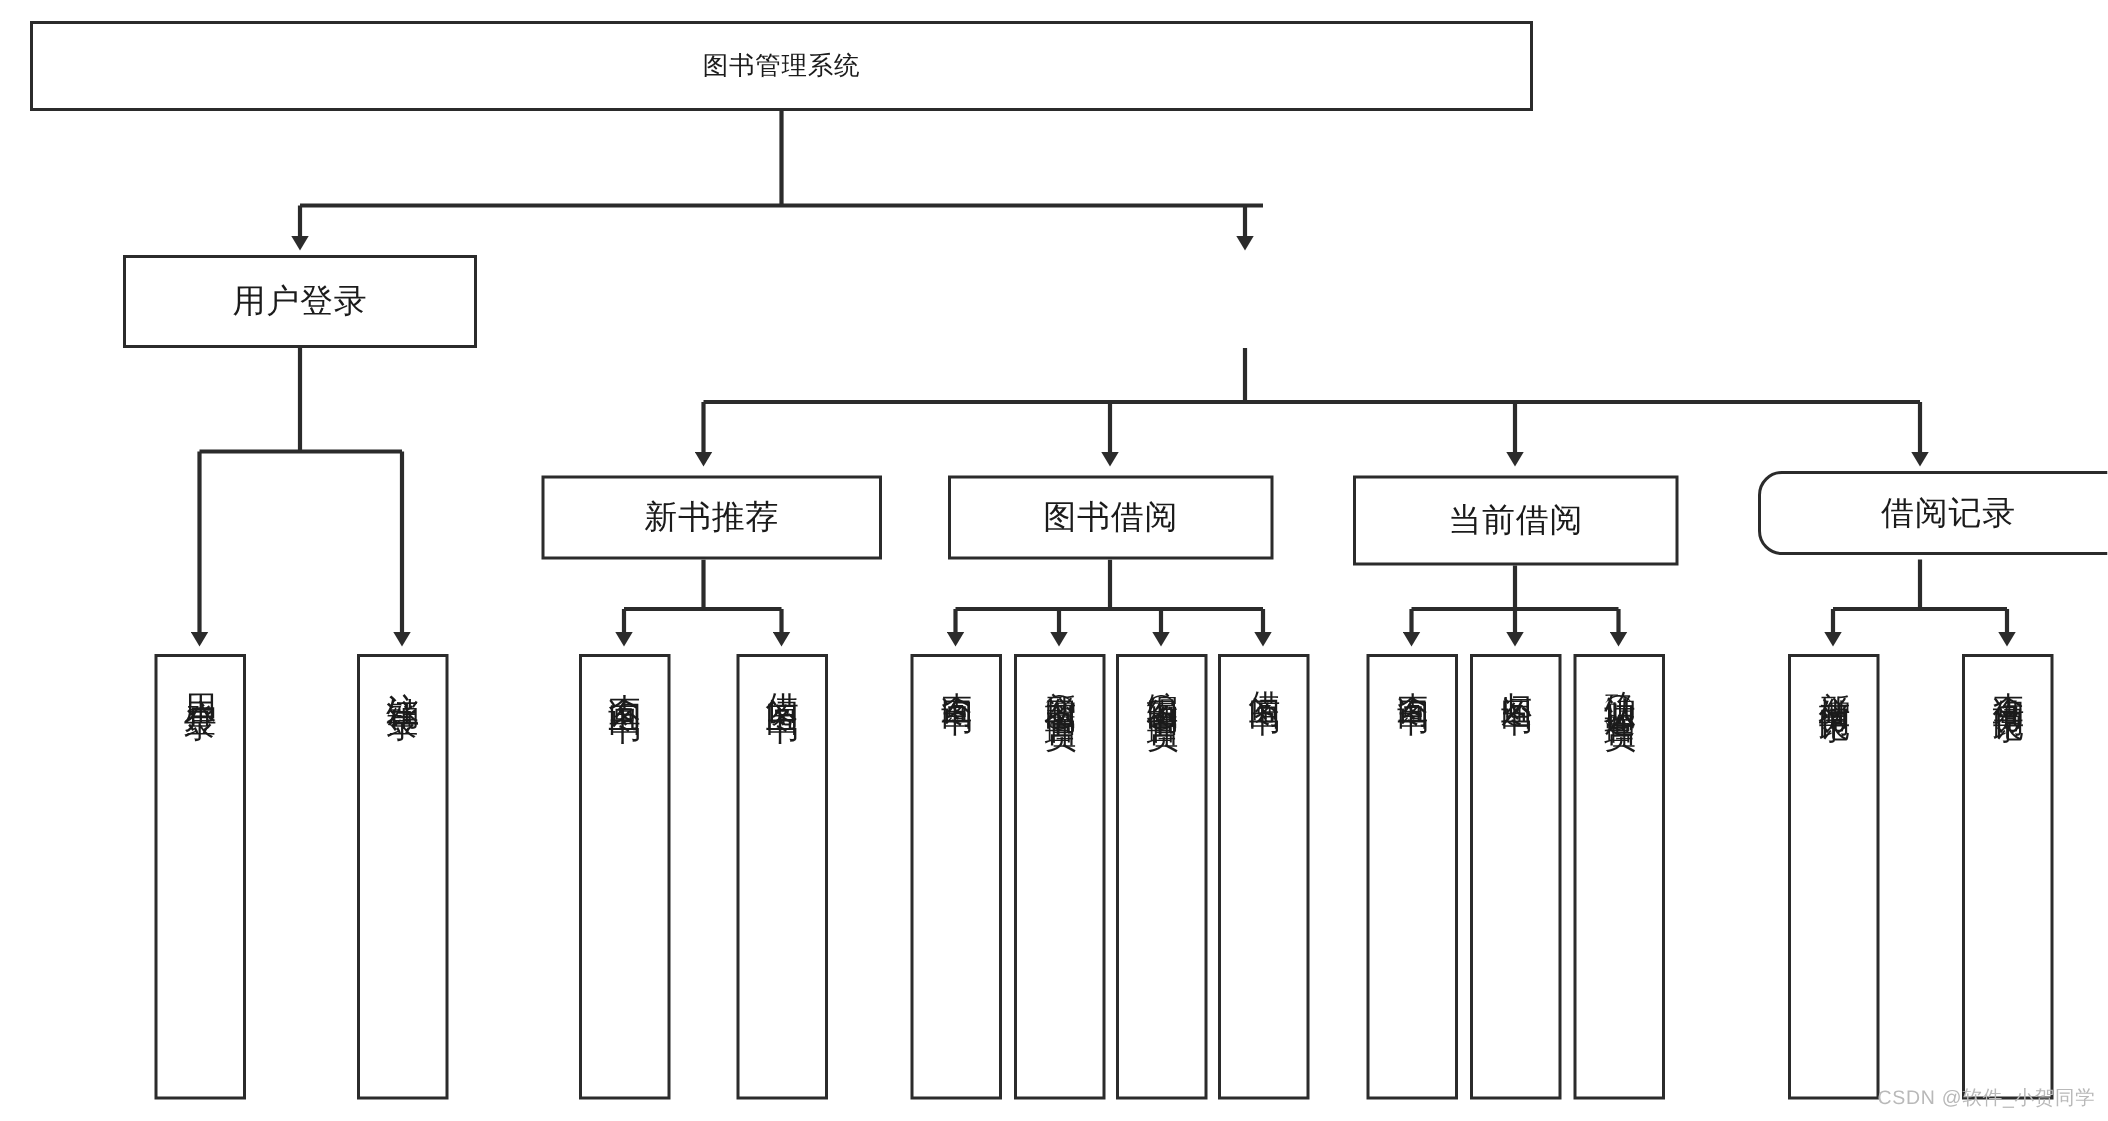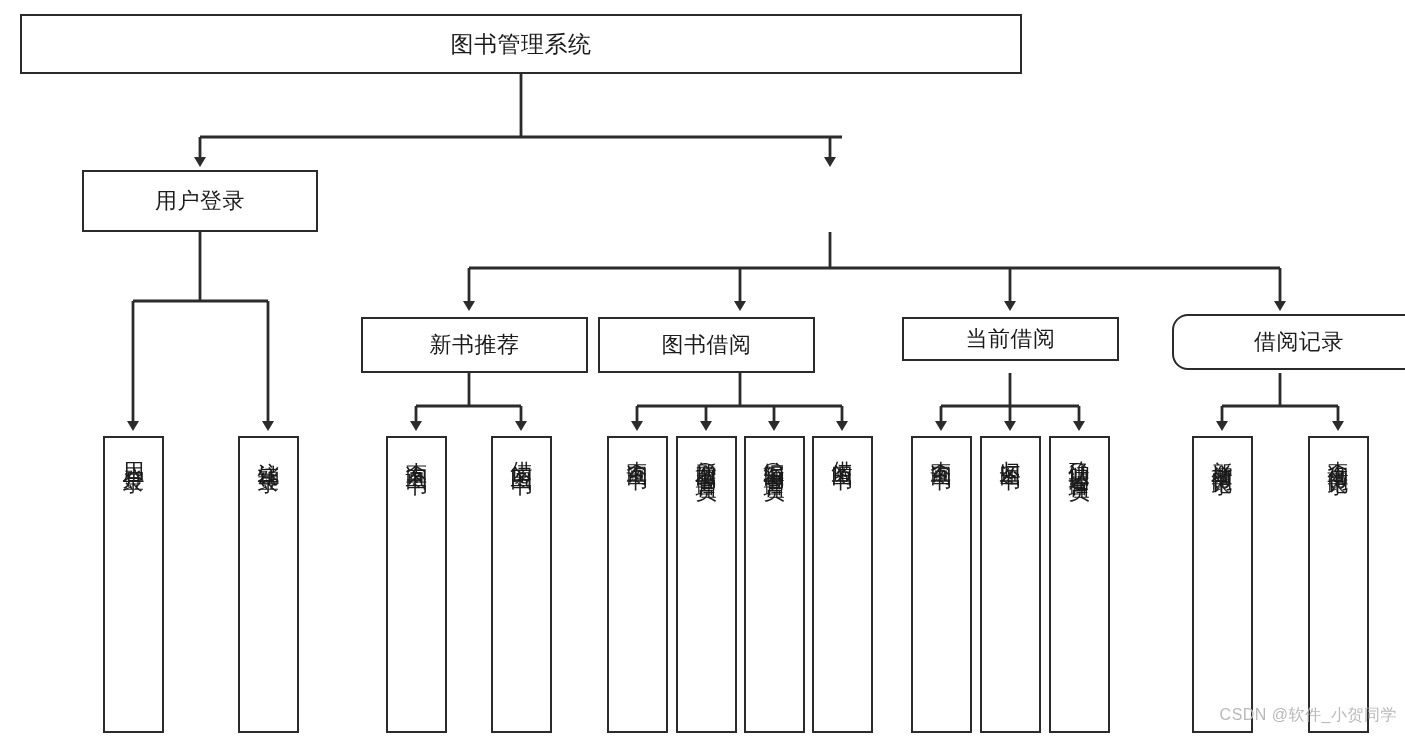--- a/index.html
+++ b/index.html
@@ -50,27 +50,27 @@
   .node.vertical .node-label {
     writing-mode: vertical-rl;
     text-orientation: upright;
     -webkit-writing-mode: vertical-rl;
     white-space: nowrap;
     letter-spacing: 4px;
     font-size: 22px;
     line-height: 1;
   }
   .node.vertical.mid .node-label { font-size: 21px; letter-spacing: 3px; }
-  .node.root .node-label { font-size: 23px; }
+  .node.root .node-label { font-size: 17px; }
   .watermark {
     position: absolute;
     right: 8px;
-    bottom: 21px;
+    bottom: 6px;
     color: #b9b9b9;
-    font-size: 16px;
+    font-size: 13px;
     letter-spacing: 0.5px;
     z-index: 5;
     white-space: nowrap;
   }
 </style>
 </head>
 <body>
 
 <div id="canvas">
 
@@ -129,24 +129,24 @@
     <span class="node-label">图书管理系统</span>
   </div>
 
   <div class="node" style="left:82px; top:170px; width:236px; height:62px;">
     <span class="node-label">用户登录</span>
   </div>
 
   <div class="node" style="left:361px; top:317px; width:227px; height:56px;">
     <span class="node-label">新书推荐</span>
   </div>
-  <div class="node" style="left:598px; top:317px; width:217px; height:56px;">
+  <div class="node" style="left:632px; top:317px; width:217px; height:56px;">
     <span class="node-label">图书借阅</span>
   </div>
-  <div class="node" style="left:902px; top:317px; width:217px; height:44px;">
+  <div class="node" style="left:902px; top:317px; width:217px; height:60px;">
     <span class="node-label">当前借阅</span>
   </div>
   <div class="node" style="left:1172px; top:314px; width:254px; height:56px;border-radius:16px;">
     <span class="node-label">借阅记录</span>
   </div>
 
   <div class="node vertical" style="left:103px; top:436px; width:61px; height:297px;">
     <span class="node-label">用户登录</span>
   </div>
   <div class="node vertical" style="left:238px; top:436px; width:61px; height:297px;">

